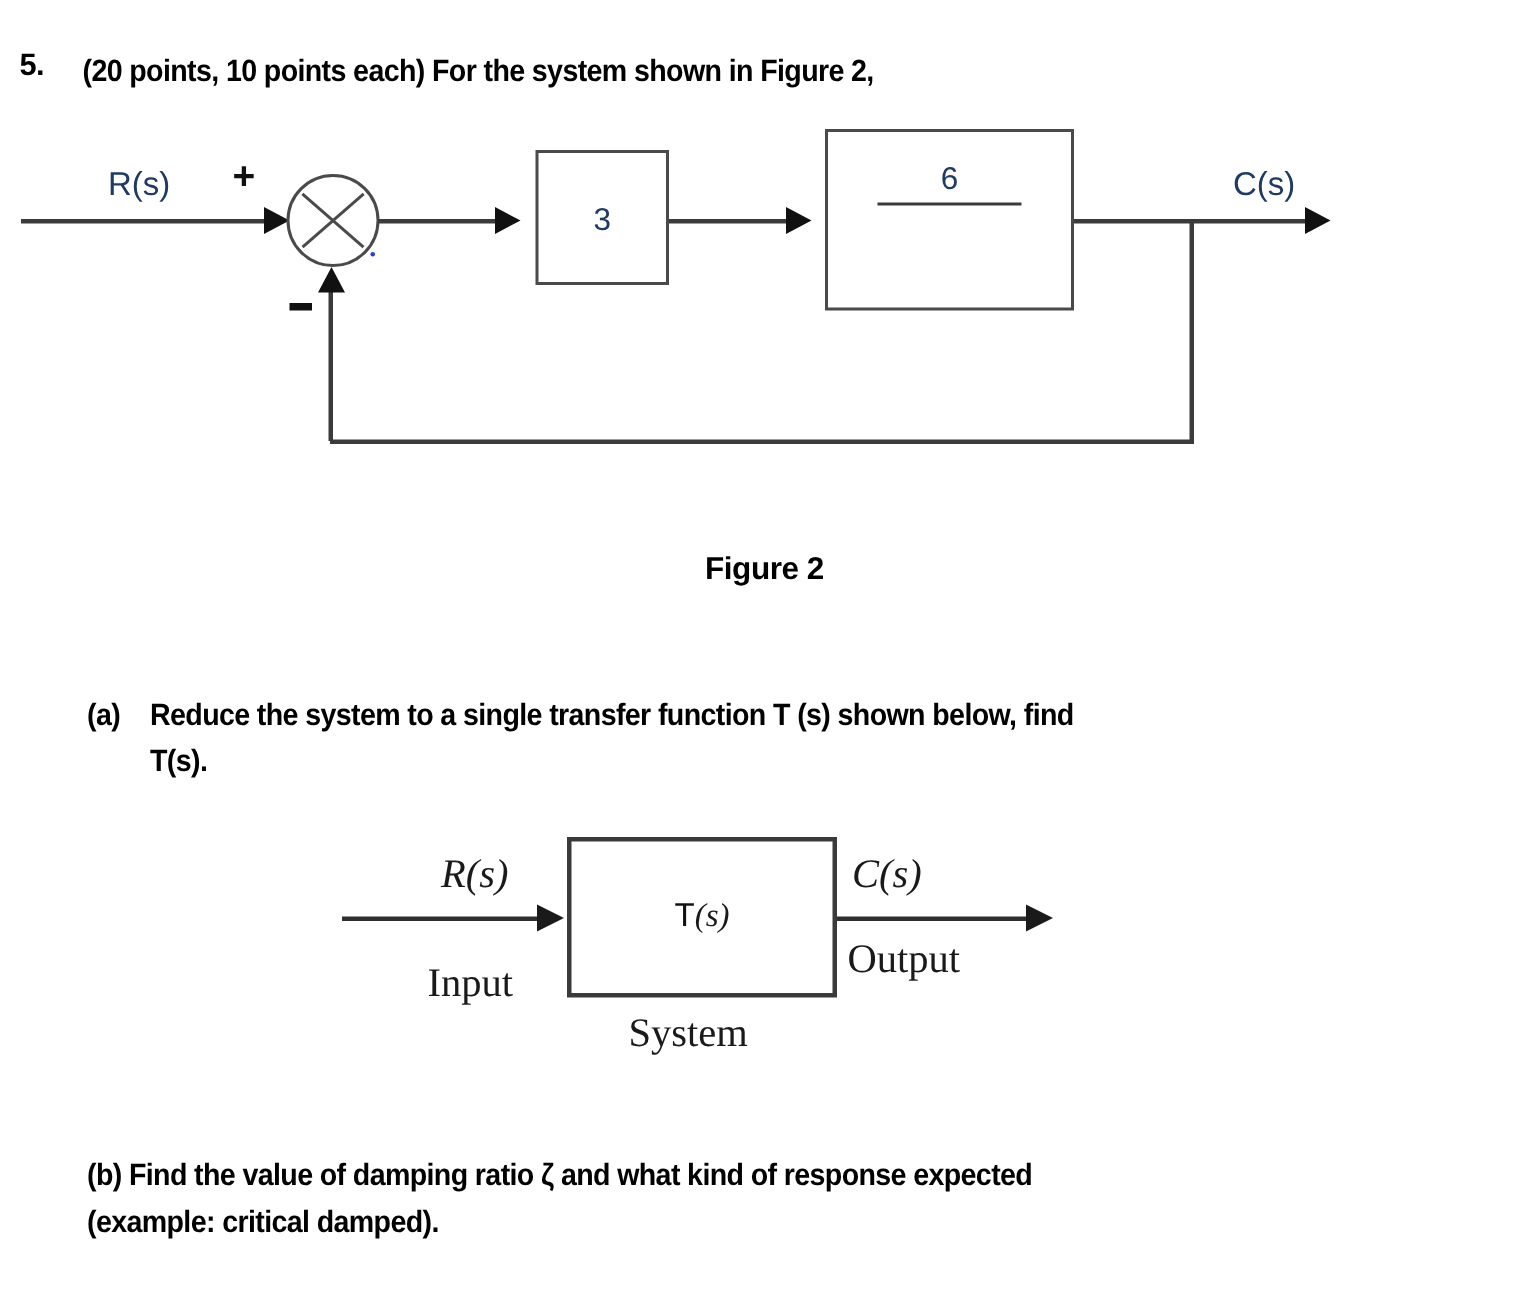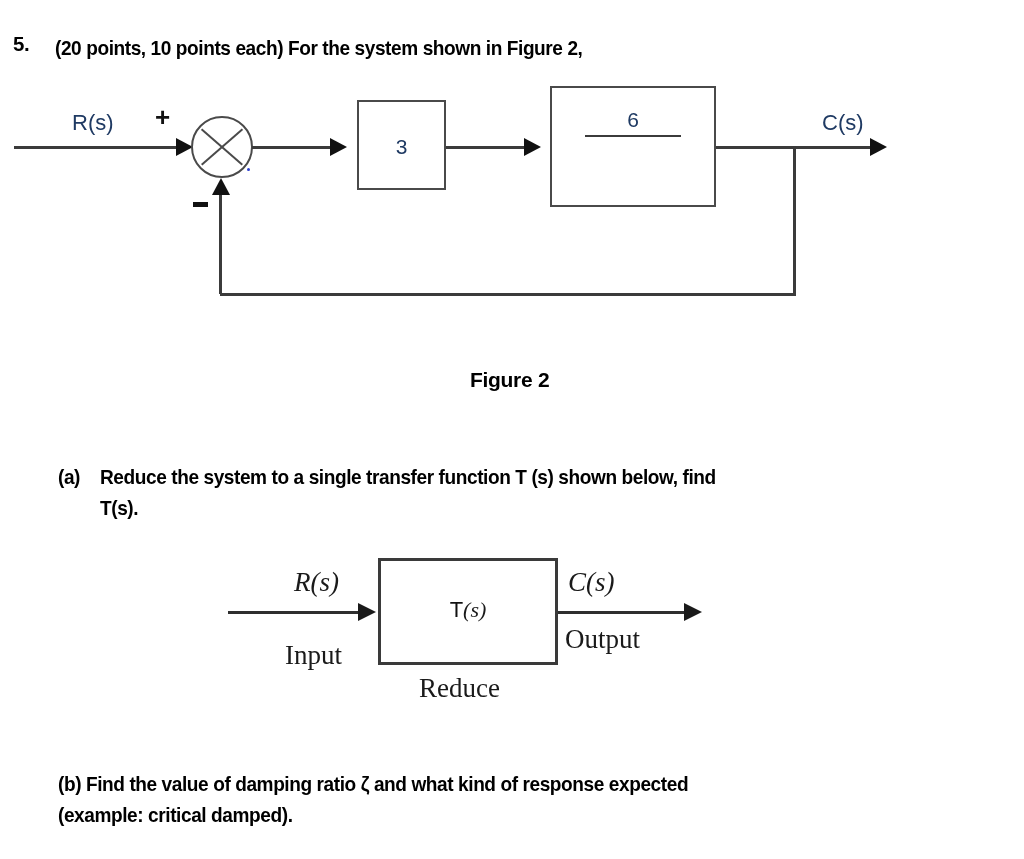--- a/index.html
+++ b/index.html
@@ -188,19 +188,19 @@
     <div class="box2" style="left:378px;top:13px;width:180px;height:107px;">
       <div class="tlabel" style="top:36px;"><span class="tchar">T</span><span class="sitem">(s)</span></div>
     </div>
 
     <div class="ln2 hln2" style="left:558px;top:66px;width:128px;"></div>
     <div class="arrow2" style="left:684px;top:58px;"></div>
 
     <div class="ser ser-i" style="left:568px;top:22px;">C(s)</div>
     <div class="ser" style="left:565px;top:79px;">Output</div>
 
-    <div class="ser" style="left:419px;top:128px;">Reduce</div>
+    <div class="ser" style="left:419px;top:128px;">System</div>
   </div>
 
   <div class="qtext" style="left:58px;top:768px;">(b) Find the value of damping ratio ζ and what kind of response expected</div>
   <div class="qtext" style="left:58px;top:799px;">(example: critical damped).</div>
 
 </div>
 
 </body></html>

